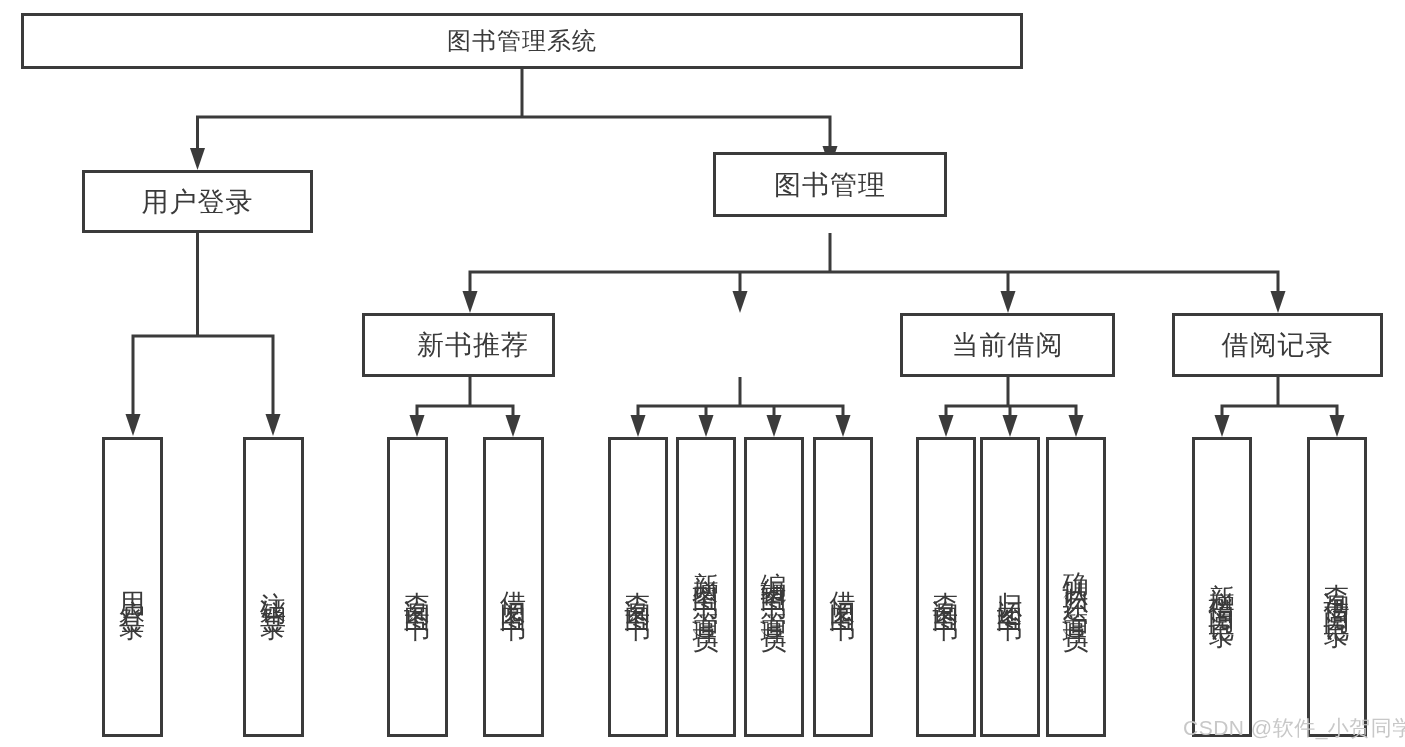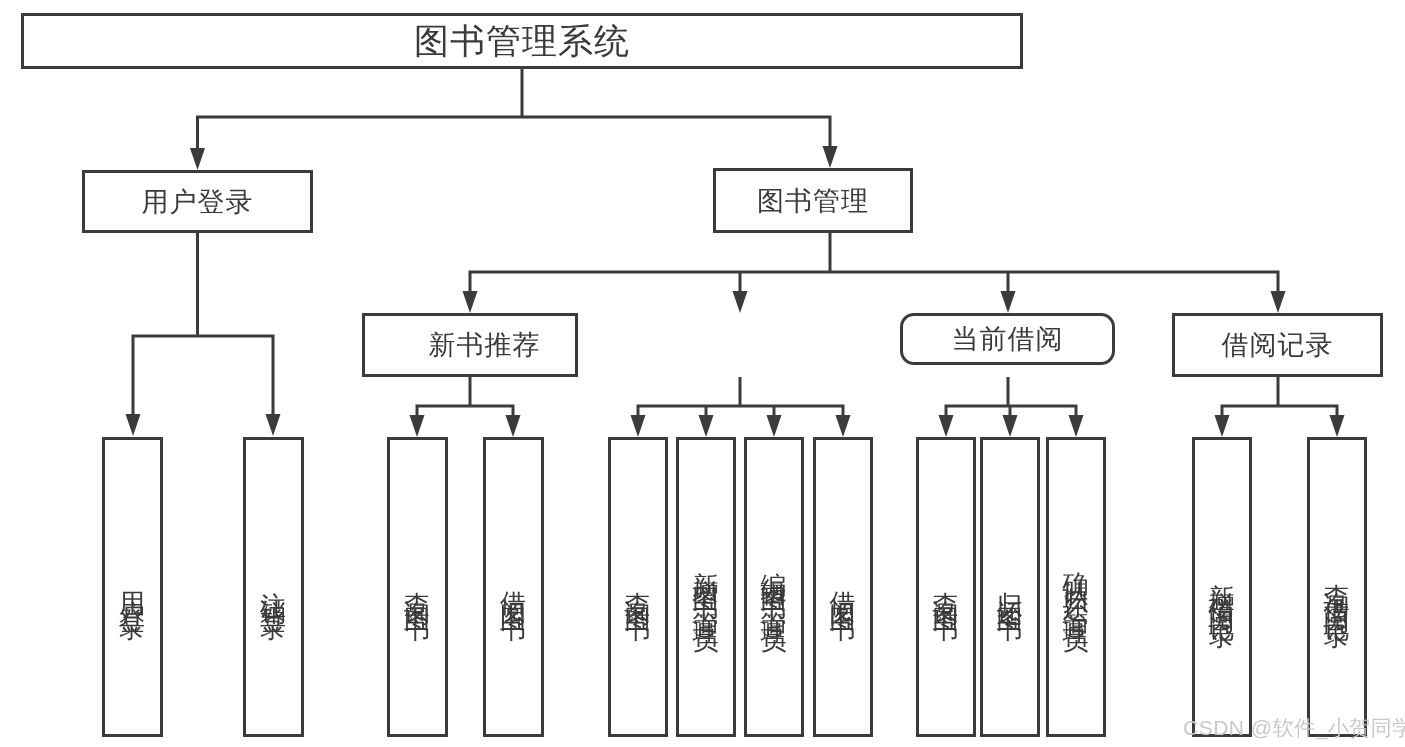--- a/index.html
+++ b/index.html
@@ -30,21 +30,21 @@
     align-items: center;
     justify-content: center;
     color: #3a3a3a;
   }
   .node-h .label {
     font-size: 27px;
     letter-spacing: 1px;
     white-space: nowrap;
   }
   .node-root .label {
-    font-size: 35px;
+    font-size: 24px;
     letter-spacing: 1px;
   }
   .node-v .label {
     writing-mode: vertical-rl;
     font-size: 26px;
     letter-spacing: 8px;
     line-height: 1;
     white-space: nowrap;
   }
   .watermark {
@@ -133,28 +133,28 @@
     </g>
   </svg>
 
   <div class="node node-h node-root" style="left:21px; top:13px; width:1002px; height:56px;">
     <span class="label">图书管理系统</span>
   </div>
 
   <div class="node node-h" style="left:82px; top:170px; width:231px; height:63px;">
     <span class="label">用户登录</span>
   </div>
-  <div class="node node-h" style="left:713px; top:168px; width:200px; height:65px;">
+  <div class="node node-h" style="left:713px; top:152px; width:234px; height:65px;">
     <span class="label">图书管理</span>
   </div>
 
-  <div class="node node-h" style="left:362px; top:313px; width:216px; height:64px;padding-left:29px;">
+  <div class="node node-h" style="left:362px; top:313px; width:193px; height:64px;padding-left:29px;">
     <span class="label">新书推荐</span>
   </div>
-  <div class="node node-h" style="left:900px; top:313px; width:215px; height:52px;border-radius:14px;">
+  <div class="node node-h" style="left:900px; top:313px; width:215px; height:64px;">
     <span class="label">当前借阅</span>
   </div>
   <div class="node node-h" style="left:1172px; top:313px; width:211px; height:64px;">
     <span class="label">借阅记录</span>
   </div>
 
   <div class="node node-v" style="left:102px; top:437px; width:61px; height:300px;">
     <span class="label">用户登录</span>
   </div>
   <div class="node node-v" style="left:243px; top:437px; width:61px; height:300px;">

